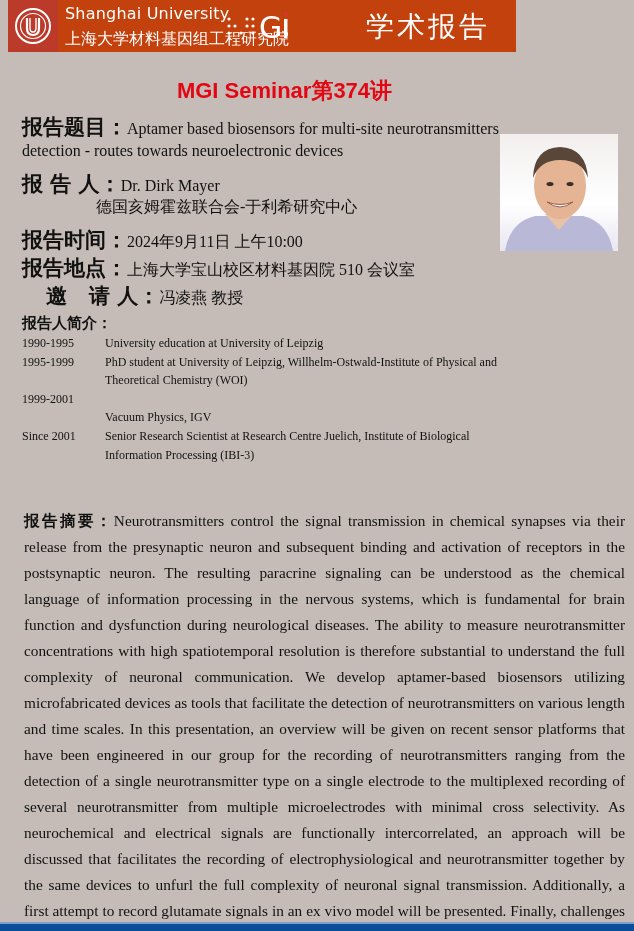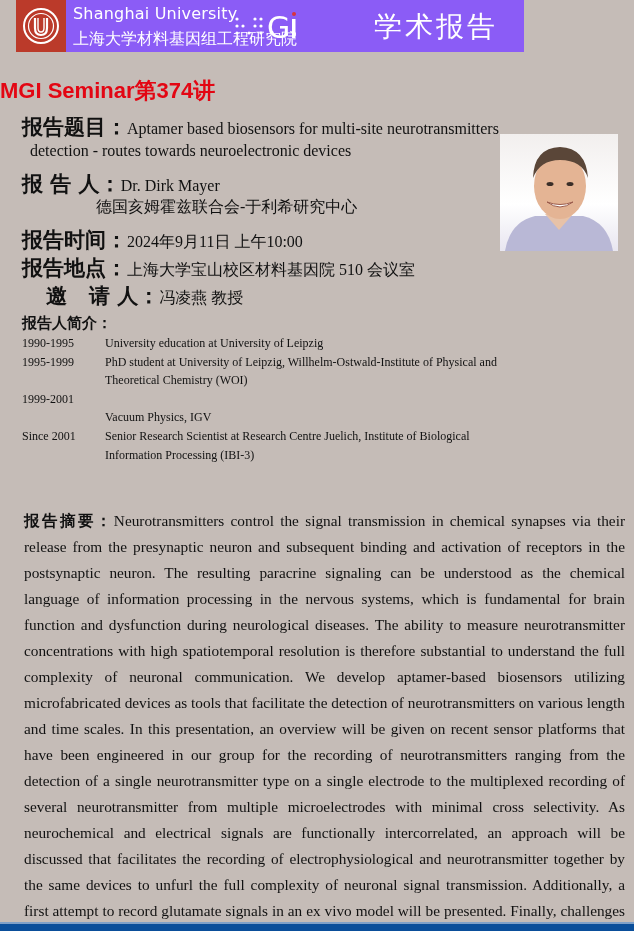--- a/index.html
+++ b/index.html
@@ -4,22 +4,22 @@
   <style>
     html, body { margin: 0; padding: 0; }
     body {
       width: 634px; height: 931px; overflow: hidden;
       background: #c5bcb7;
       font-family: "Liberation Serif", "DejaVu Serif", serif;
       color: #111;
       position: relative;
     }
     .header {
-      position: absolute; left: 16px; top: 0; width: 508px; height: 52px;
-      background: #8b5cf6;
+      position: absolute; left: 8px; top: 0; width: 508px; height: 52px;
+      background: #c2410c;
     }
     .logo-box {
       position: absolute; left: 0; top: 0; width: 50px; height: 52px;
       background: #bb3a2a;
     }
     .logo-box svg { position: absolute; left: 6px; top: 7px; }
     .uni-en {
       position: absolute; left: 57px; top: 4px;
       font-family: "DejaVu Sans", sans-serif; font-size: 16px; color: #fff;
       letter-spacing: 0.2px;
@@ -29,21 +29,21 @@
       font-family: Liberation Serif, serif; font-size: 16px; color: #fff;
     }
     .mgi-logo { position: absolute; left: 218px; top: 9px; }
     .header-title {
       position: absolute; right: 26px; top: 8px;
       font-family: "DejaVu Serif", serif; font-size: 28px; color: #fff;
       letter-spacing: 3px;
     }
     .seminar-title {
       position: absolute; left: 0; width: 569px; top: 76px;
-      color: #e30613;
+      text-align: center; color: #e30613;
       font-family: "Liberation Sans", sans-serif; font-weight: bold; font-size: 22px;
     }
     .row { position: absolute; left: 22px; font-size: 16px; white-space: nowrap; }
     .lbl { font-weight: bold; font-family: "DejaVu Serif", serif; font-size: 21px; }
     .photo {
       position: absolute; left: 500px; top: 134px; width: 118px; height: 117px;
       background: linear-gradient(180deg, #f2efee 0%, #ffffff 60%, #e8e6f0 100%);
       overflow: hidden;
     }
     .bio-title {
@@ -98,21 +98,21 @@
     </svg>
   </div>
   <div class="header-title">学术报告</div>
 </div>
 
 <div class="seminar-title">MGI Seminar第374讲</div>
 
 <div class="row" style="top:113px;">
   <span class="lbl">报告题目：</span><span>Aptamer based biosensors for multi-site neurotransmitters</span>
 </div>
-<div class="row" style="top:142px;margin-left:8px;">
+<div class="row" style="top:142px;">
   <span>detection - routes towards neuroelectronic devices</span>
 </div>
 <div class="row" style="top:170px;">
   <span class="lbl">报 告 人：</span><span>Dr. Dirk Mayer</span>
 </div>
 <div class="row" style="top:197px; left:96px;">
   <span>德国亥姆霍兹联合会-于利希研究中心</span>
 </div>
 <div class="row" style="top:226px;">
   <span class="lbl">报告时间：</span><span>2024年9月11日 上午10:00</span>

